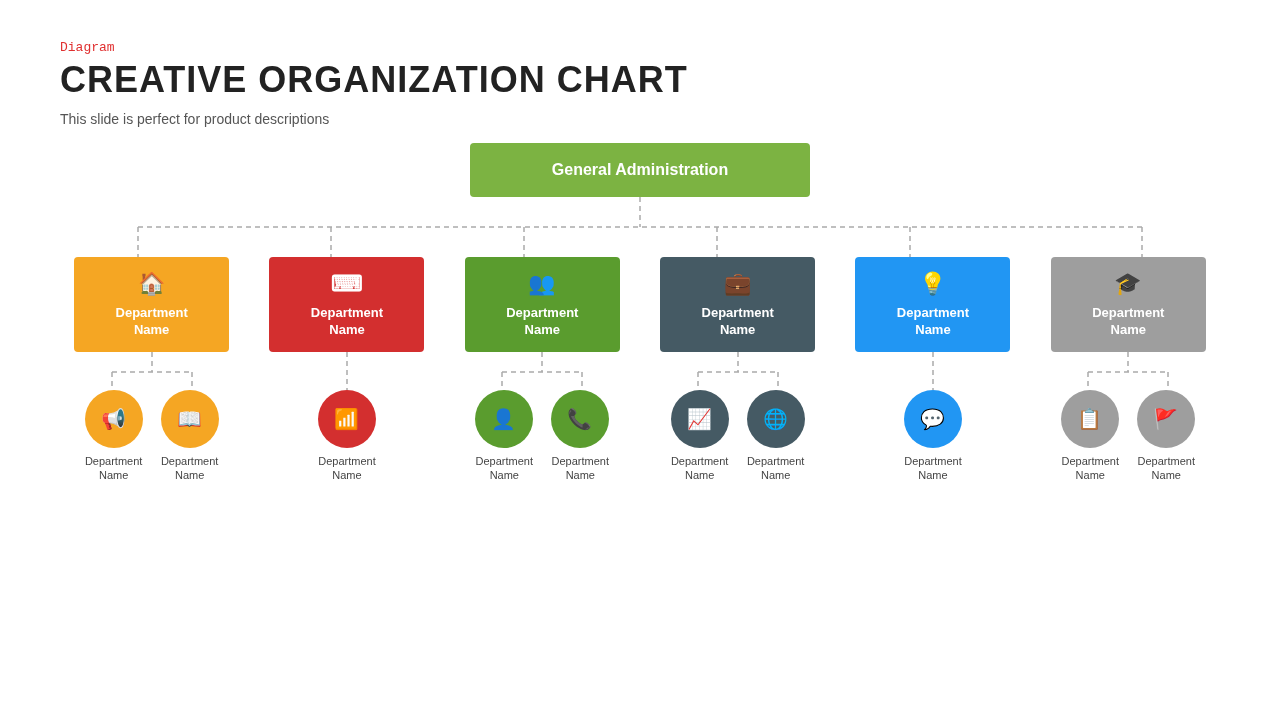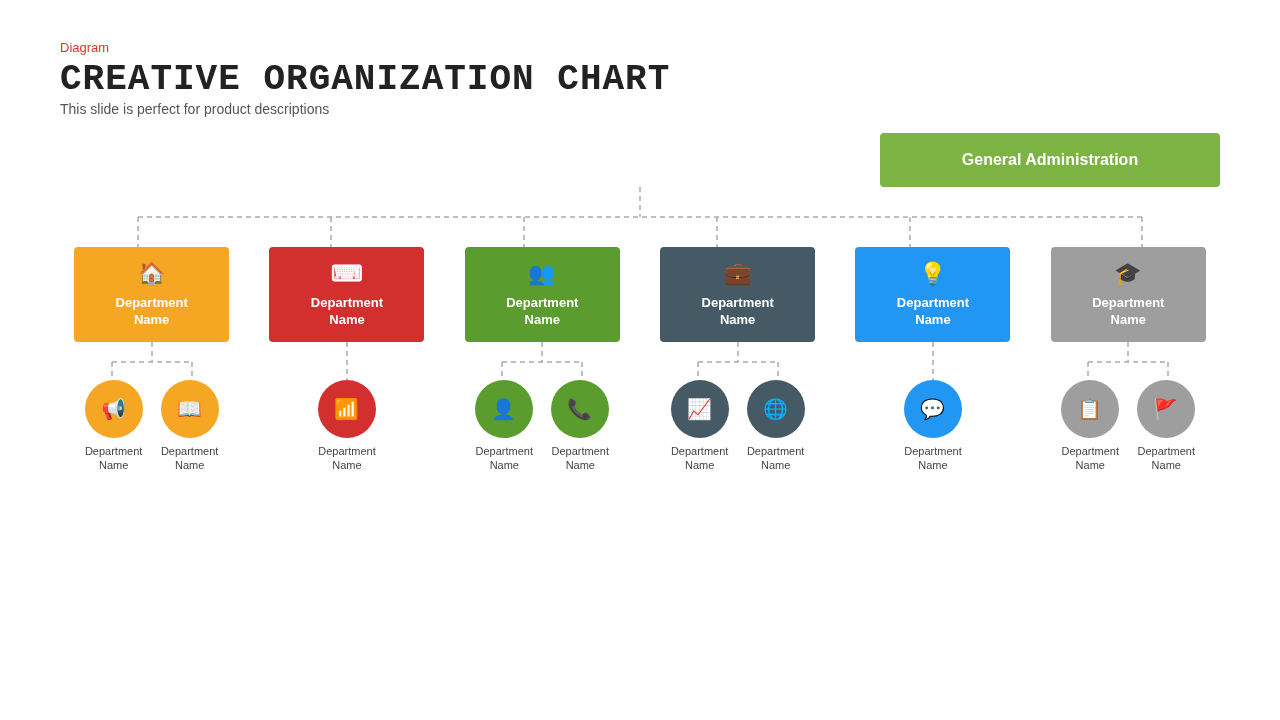--- a/index.html
+++ b/index.html
@@ -16,39 +16,39 @@
       height: 720px;
       background: #ffffff;
       padding: 40px 60px 20px 60px;
       position: relative;
     }
     .header-label {
       color: #e03030;
       font-size: 13px;
       font-weight: 500;
       margin-bottom: 4px;
+      font-family: Liberation Mono, monospace;
     }
     .header-title {
       color: #222222;
       font-size: 36px;
       font-weight: 900;
       letter-spacing: 1px;
-      margin-bottom: 1px;
-      font-family: Liberation Mono, monospace;
+      margin-bottom: 10px;
     }
     .header-subtitle {
       color: #555555;
       font-size: 14px;
       margin-bottom: 16px;
     }
     
     .org-chart {
       display: flex;
       flex-direction: column;
-      align-items: flex-end;
+      align-items: center;
       width: 100%;
     }
     
     .top-node {
       background: #7cb342;
       color: white;
       font-size: 16px;
       font-weight: 700;
       padding: 18px 60px;
       border-radius: 4px;

